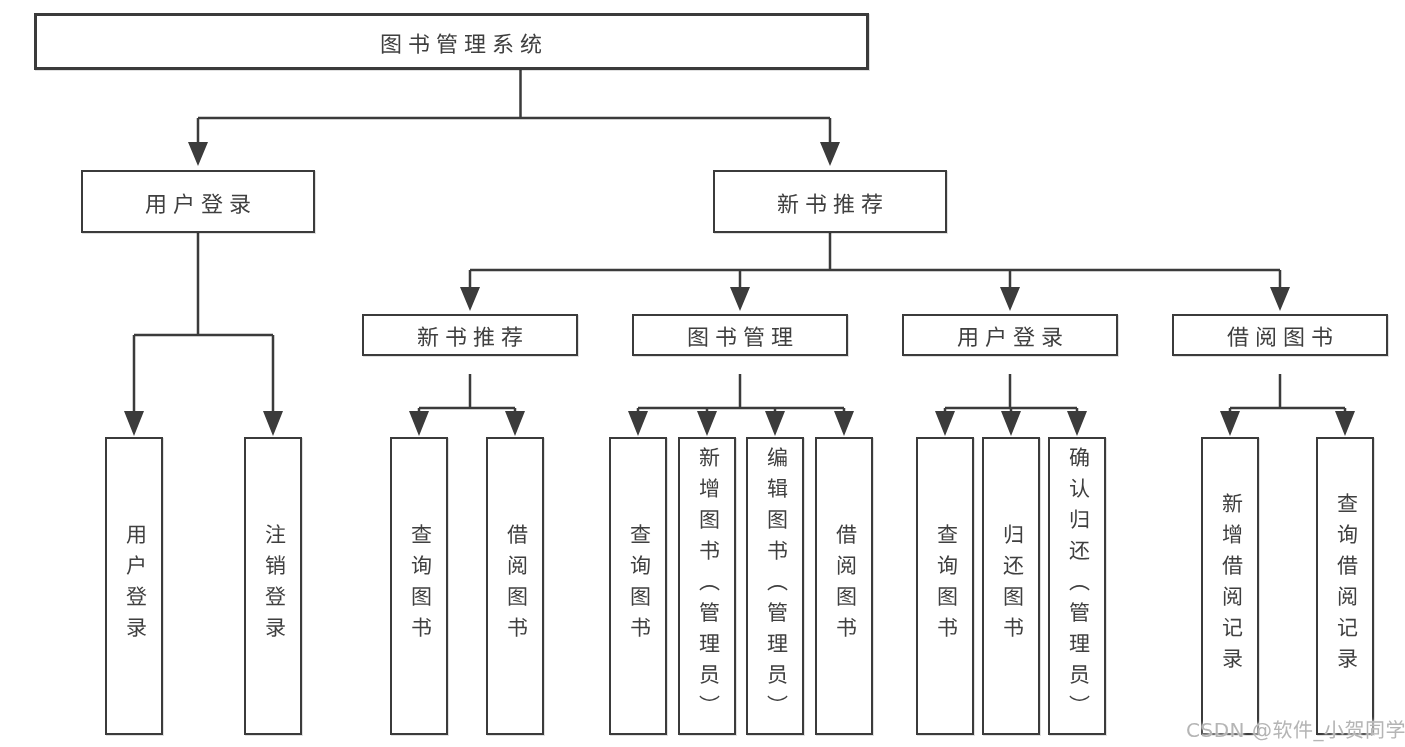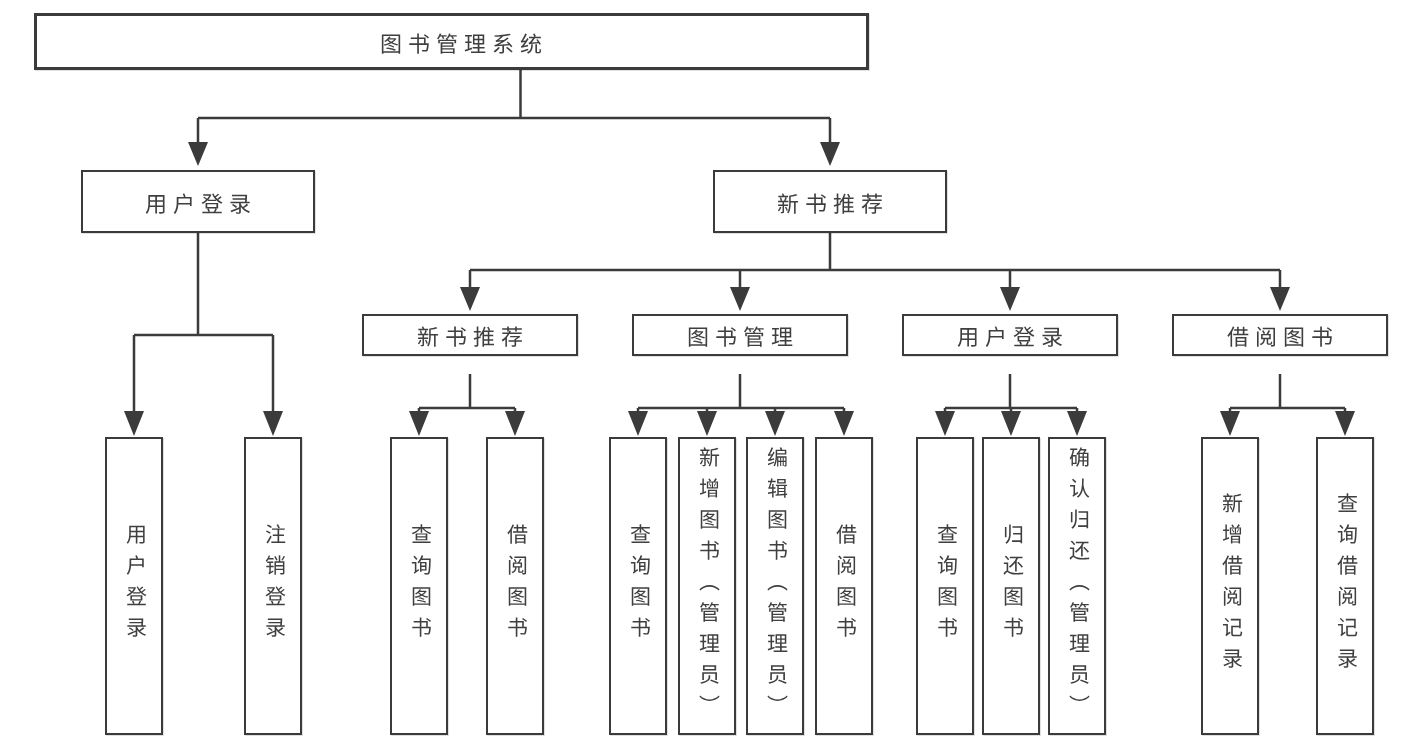--- a/index.html
+++ b/index.html
@@ -169,14 +169,15 @@
     <span class="vlabel">确认归还（管理员）</span>
   </div>
 
   <div class="box leaf" style="left:1201px">
     <span class="vlabel">新增借阅记录</span>
   </div>
   <div class="box leaf" style="left:1316px">
     <span class="vlabel">查询借阅记录</span>
   </div>
 
+  <div class="watermark">CSDN @软件_小贺同学</div>
 
 </div>
 
 </body></html>

